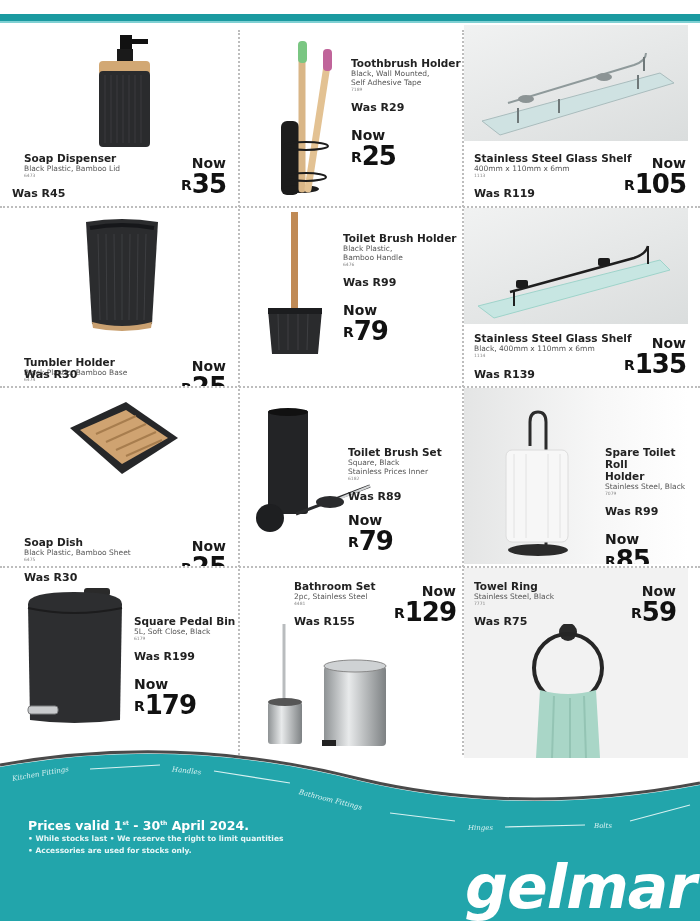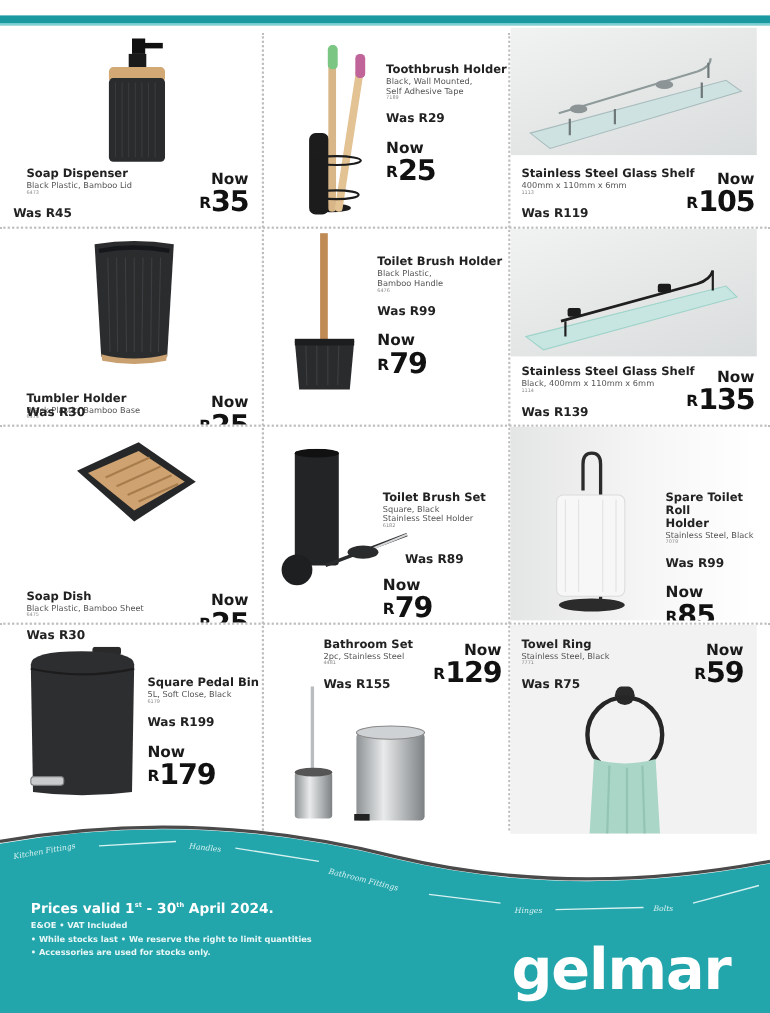--- a/index.html
+++ b/index.html
@@ -25,21 +25,21 @@
 
   
   .photo-grey { background: linear-gradient(160deg, #f1f2f2 0%, #dadddd 100%); }
   .photo-grey2 { background: linear-gradient(90deg, #e4e5e5 0%, #f7f7f7 60%, #ffffff 100%); }
 
   .footer-swoosh { position: absolute; left: 0; top: 735px; width: 700px; height: 186px; }
   .footer-text { position: absolute; left: 28px; top: 818px; color: #fff; }
   .valid { font-weight: bold; font-size: 12.5px; color: #ffffff; }
   .valid sup { font-size: 6px; }
   .fine { font-size: 7.5px; color: #e8f7f7; font-weight: bold; line-height: 12px; }
-  .logo { position: absolute; left: 465px; top: 852px; font-family: "DejaVu Sans", sans-serif; font-weight: bold; font-size: 52px; color: #ffffff; letter-spacing: -1px; }
+  .logo { position: absolute; left: 465px; top: 852px; font-family: "DejaVu Sans", sans-serif; font-weight: bold; font-size: 60px; color: #ffffff; letter-spacing: -1px; font-style: italic; }
   .script { position: absolute; font-family: "DejaVu Serif", serif; font-style: italic; font-size: 7px; color: #d7f1f1; }
 </style>
 </head>
 <body>
 
 <div class="top-bar"></div>
 
 <div class="grid">
 
   <div class="vline" style="left:238px; top:5px; height:725px;"></div>
@@ -226,23 +226,23 @@
       <rect x="22" y="2" width="40" height="104" rx="3" fill="#232426"></rect>
       <ellipse cx="42" cy="4" rx="20" ry="4" fill="#111"></ellipse>
       <line x1="50" y1="106" x2="124" y2="78" stroke="#2a2b2d" stroke-width="3"></line>
       <line x1="80" y1="96" x2="124" y2="78" stroke="#d5d7d8" stroke-width="2"></line>
       <ellipse cx="84" cy="94" rx="14" ry="6" fill="#2a2b2d"></ellipse>
       <circle cx="24" cy="110" r="14" fill="#1e1f21"></circle>
     </svg>
     <div class="abs" style="left:108px; top:58px;">
       <div class="name">Toilet Brush Set</div>
       <div class="desc">Square, Black</div>
-      <div class="desc">Stainless Steel Holder</div>
+      <div class="desc">Stainless Prices Inner</div>
       <div class="code">6182</div>
-      <div class="was" style="margin-top:20px;text-align:center;">Was R89</div>
+      <div class="was" style="margin-top:8px;">Was R89</div>
       <div class="now" style="margin-top:10px;">Now</div>
       <div class="price"><span class="r">R</span><span>79</span></div>
     </div>
   </div>
 
   <div class="cell photo-grey2" style="left:464px; top:363px; width:224px; height:176px;">
     <svg class="abs" style="left:30px; top:18px;" width="90" height="152" viewBox="0 0 90 152">
       <path d="M52,140 L52,16 Q52,6 44,6 Q36,6 36,16 L36,40" fill="none" stroke="#2b2b2b" stroke-width="3"></path>
       <rect x="12" y="44" width="62" height="92" rx="6" fill="#f7f7f7" stroke="#dcdcdc"></rect>
       <g stroke="#e2e2e2">
@@ -343,18 +343,17 @@
   <path d="M630,86 L690,70" stroke="#d7f1f1" stroke-width="1.2"></path>
 </svg>
 <div class="script" style="left:12px; top:770px; transform:rotate(-10deg);">Kitchen Fittings</div>
 <div class="script" style="left:172px; top:767px; transform:rotate(6deg);">Handles</div>
 <div class="script" style="left:298px; top:796px; transform:rotate(14deg);">Bathroom Fittings</div>
 <div class="script" style="left:468px; top:824px;">Hinges</div>
 <div class="script" style="left:594px; top:822px;">Bolts</div>
 
 <div class="footer-text">
   <div class="valid"><span>Prices valid 1</span><sup>st</sup><span> - 30</span><sup>th</sup><span> April 2024.</span></div>
-  <div class="fine" style="margin-top:3px;">E&amp;OE  •  VAT Included</div>
   <div class="fine">• While stocks last  •  We reserve the right to limit quantities</div>
   <div class="fine">• Accessories are used for stocks only.</div>
 </div>
 
 <div class="logo">gelmar</div>
 
 </body></html>

